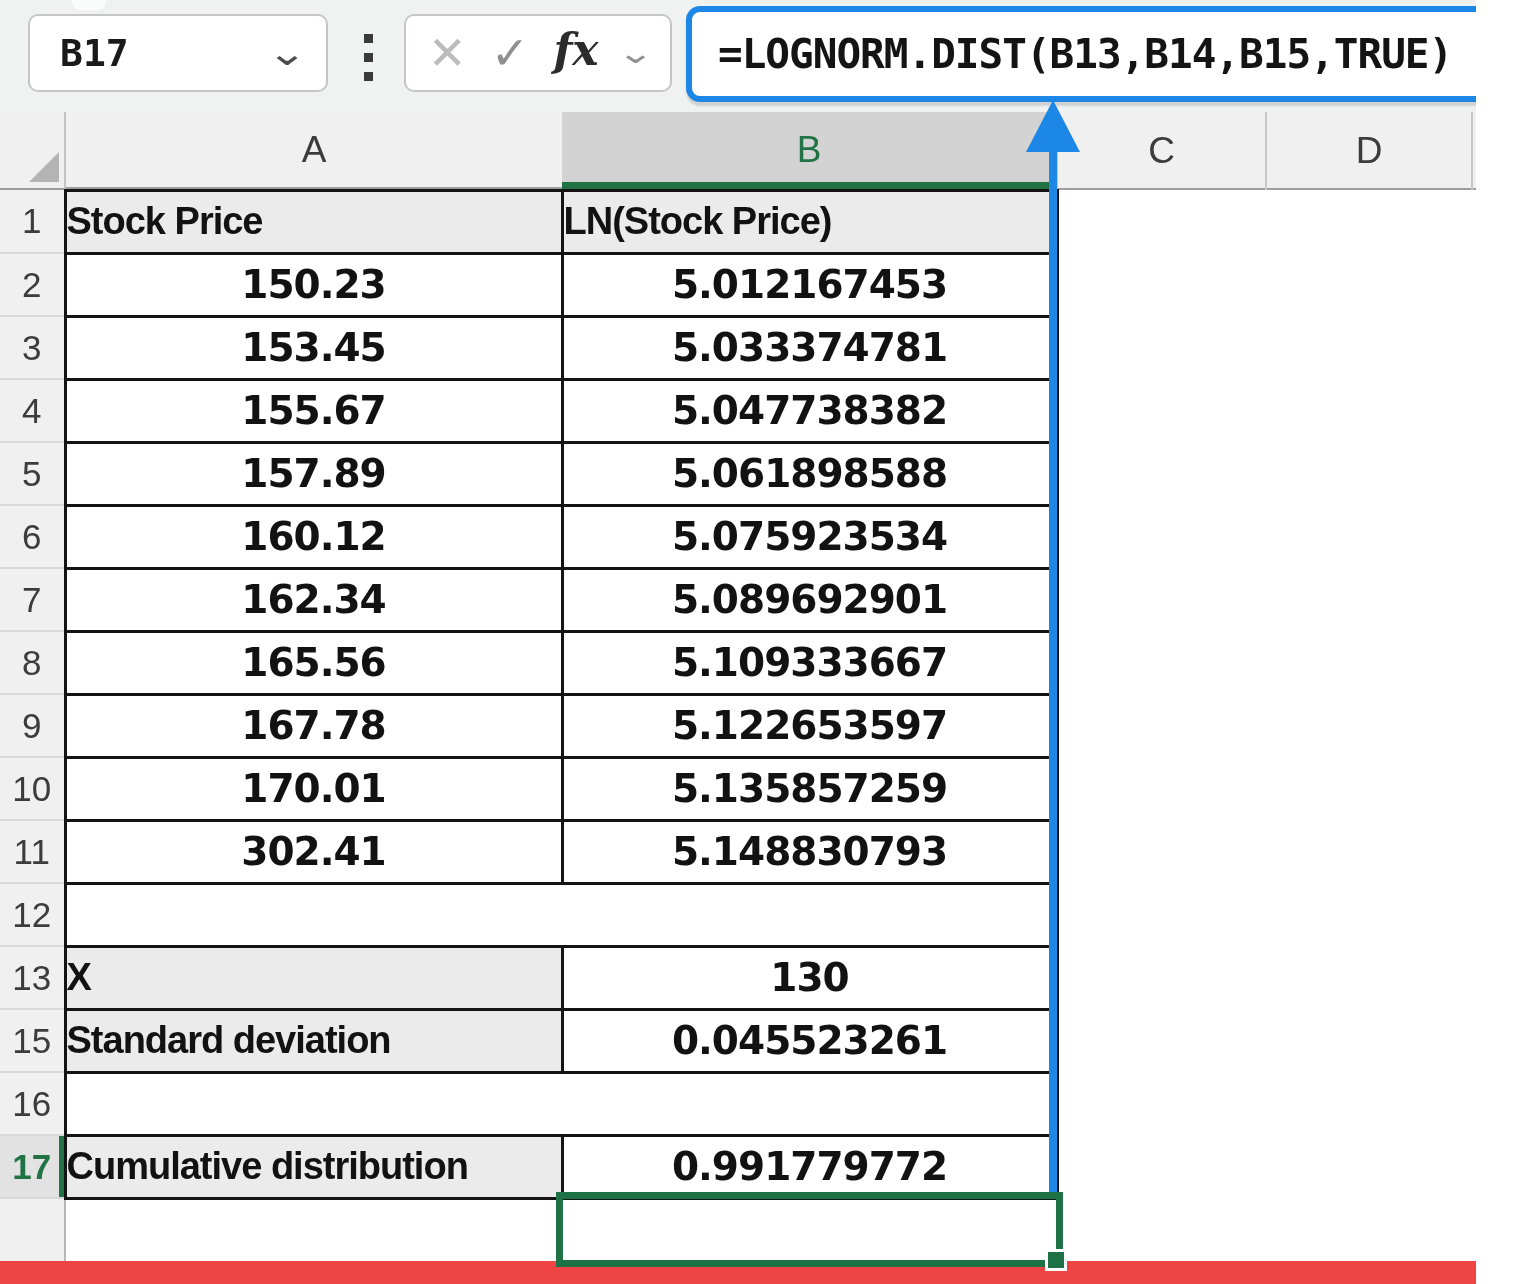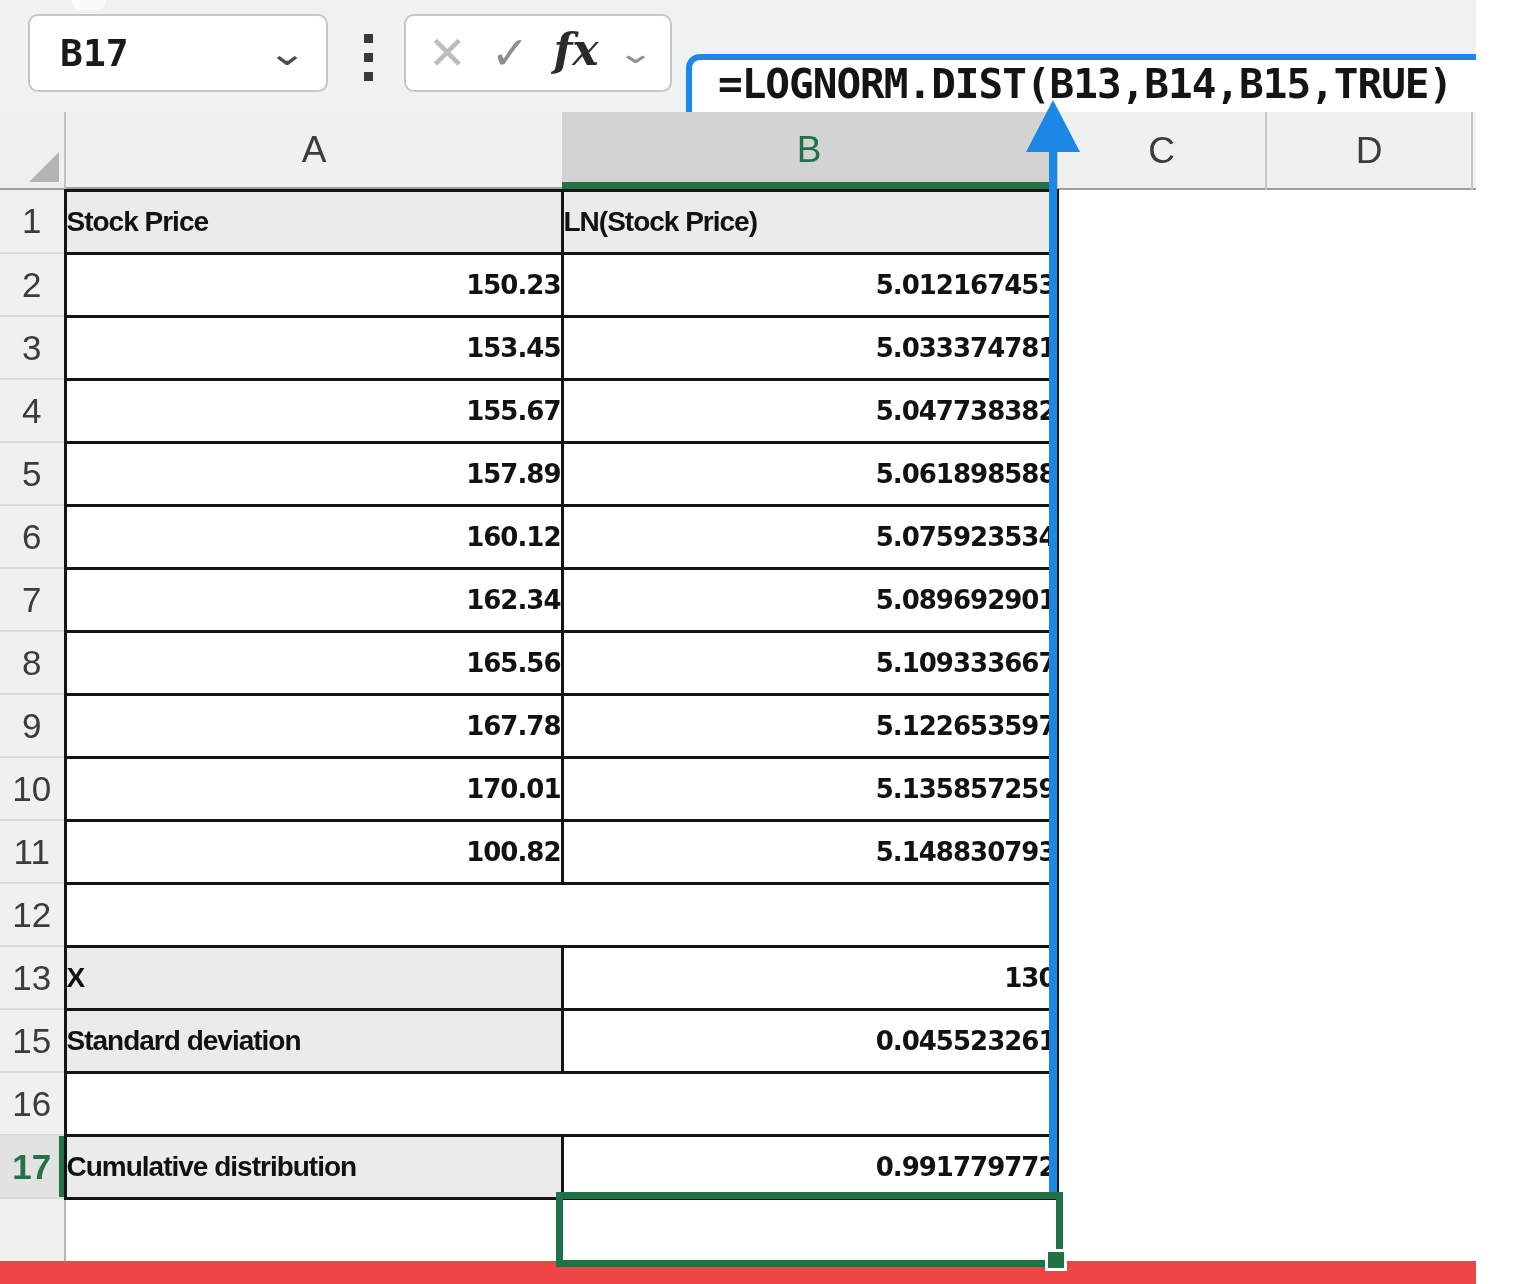--- a/index.html
+++ b/index.html
@@ -22,22 +22,22 @@
          border:2px solid #c6c6c6;border-radius:10px;box-sizing:border-box;
          display:flex;align-items:center;justify-content:space-around;padding:0 10px;}
   .ic{line-height:1;}
   .ic.cancel{color:#bcbcbc;font-size:46px;}
   .ic.enter{color:#8f8f8f;font-size:46px;}
   .ic.fx{color:#2b2b2b;font-family:"DejaVu Serif",serif;font-style:italic;font-weight:700;
          font-size:44px;padding-bottom:6px;}
   .ic.chev{color:#8f8f8f;font-size:30px;transform:scaleX(1.5);}
   .formulabox{position:absolute;left:686px;top:6px;width:844px;height:96px;background:#fff;
               border:6px solid var(--accent-blue,#1d87e8);border-radius:14px;box-sizing:border-box;
-              display:flex;align-items:flex-start;padding-left:26px;
-              box-shadow:0 4px 2px rgba(0,0,0,.13);margin-top:48px;}
+              display:flex;align-items:center;padding-left:26px;
+              box-shadow:0 4px 2px rgba(0,0,0,.13);}
   .formulabox span{font-family:"DejaVu Sans Mono","Liberation Mono",monospace;font-size:41px;
               font-weight:600;color:#141414;letter-spacing:-1px;white-space:nowrap;}
 
   
   table.grid{position:absolute;left:0;top:112px;width:1536px;border-collapse:collapse;
              table-layout:fixed;}
   table.grid td{padding:0;vertical-align:middle;box-sizing:border-box;}
   thead td{height:78px;}
   .corner{background:#f0f0f0;border-right:2px solid #c2c2c2;
           box-shadow:inset 0 -2px 0 #9e9e9e;position:relative;}
@@ -48,24 +48,24 @@
   .colh-sel{background:#d3d3d3;color:var(--header-green,#217346);
         box-shadow:inset 0 -7px 0 var(--header-green,#217346);}
   .cline{border-left:2px solid #c6c6c6;}
 
   tbody td{height:63px;}
   .rh{background:#f0f0f0;border-right:2px solid #b7b7b7;border-bottom:2px solid #d9d9d9;
       text-align:center;font-size:35px;color:#3c3c3c;}
   .rh-sel{background:#e2e2e2;color:var(--header-green,#217346);font-weight:700;
       box-shadow:inset -5px 0 0 var(--header-green,#217346);}
   .cell{border:3px solid #141414;white-space:nowrap;overflow:hidden;color:#121212;}
-  .lbl{font-family:"Liberation Sans",sans-serif;font-weight:700;font-size:28px;
+  .lbl{font-family:"Liberation Sans",sans-serif;font-weight:700;font-size:38px;
        letter-spacing:-1px;background:#ebebeb;text-align:left;padding:0 6px 0 13px;}
-  .num{font-family:"DejaVu Sans",sans-serif;font-weight:700;font-size:26px;
-       letter-spacing:-1px;background:#fff;text-align:right;padding-right:7px;}
+  .num{font-family:"DejaVu Sans",sans-serif;font-weight:700;font-size:39px;
+       letter-spacing:-1px;background:#fff;text-align:center;padding-right:7px;}
   .gap-a{border-left:3px solid #141414;background:#fff;}
   .gap-b{border-right:3px solid #141414;background:#fff;}
   .rest{background:#fff;}
   tr.stub .rh{border-bottom:none;}
 
   
   .arrow-shaft{position:absolute;left:1049px;top:150px;width:8px;height:1046px;
                background:var(--accent-blue,#1d87e8);}
   .arrow-head{position:absolute;left:1026px;top:100px;width:0;height:0;
               border-left:27px solid transparent;border-right:27px solid transparent;
@@ -187,21 +187,21 @@
           <td class="rest" colspan="3"></td>
         </tr>
         <tr>
           <td class="rh">10</td>
           <td class="cell num">170.01</td>
           <td class="cell num">5.135857259</td>
           <td class="rest" colspan="3"></td>
         </tr>
         <tr>
           <td class="rh">11</td>
-          <td class="cell num">100.82</td>
+          <td class="cell num">302.41</td>
           <td class="cell num">5.148830793</td>
           <td class="rest" colspan="3"></td>
         </tr>
         <tr>
           <td class="rh">12</td>
           <td class="gap-a"></td>
           <td class="gap-b"></td>
           <td class="rest" colspan="3"></td>
         </tr>
         <tr>

